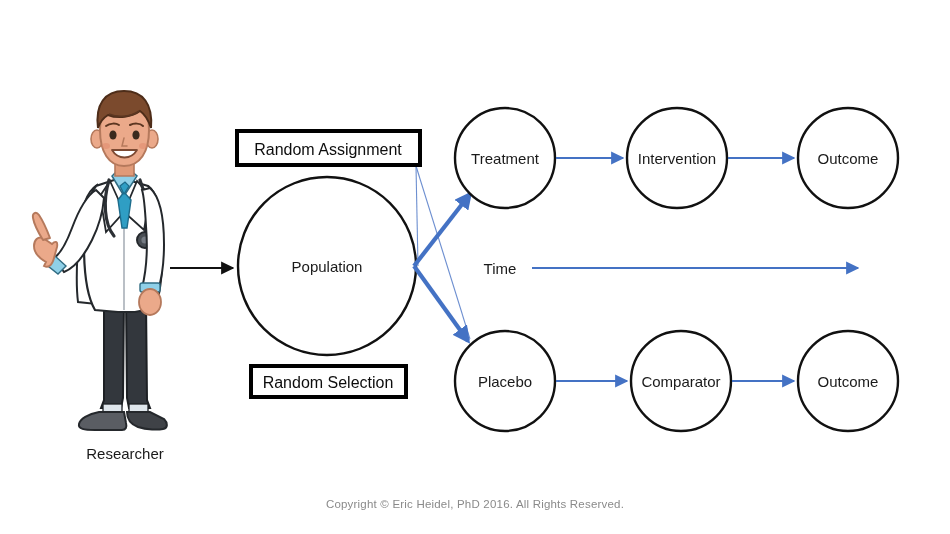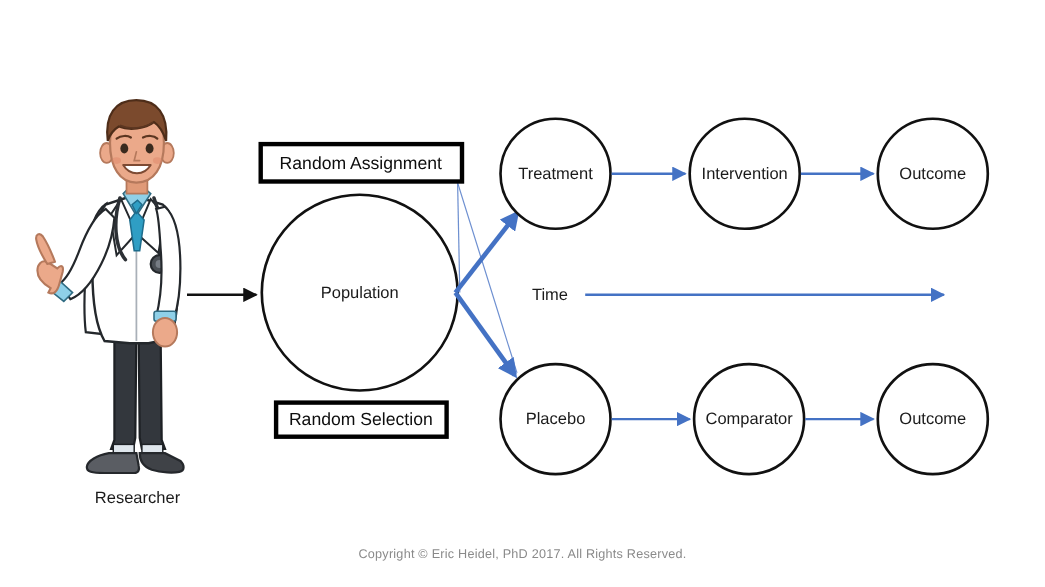--- a/index.html
+++ b/index.html
@@ -251,15 +251,15 @@
     <circle class="circle-node" cx="848" cy="381" r="50"></circle>
     <text class="node-label" x="848" y="381">Outcome</text>
 
     <line class="flow-arrow" x1="556" y1="381" x2="627" y2="381" marker-end="url(#arrowBlue)"></line>
     <line class="flow-arrow" x1="732" y1="381" x2="794" y2="381" marker-end="url(#arrowBlue)"></line>
 
     <text class="axis-label" x="500" y="268">Time</text>
     <line class="flow-arrow" x1="532" y1="268" x2="858" y2="268" marker-end="url(#arrowBlue)"></line>
   </svg>
 
-  <div class="copyright">Copyright © Eric Heidel, PhD 2017. All Rights Reserved.</div>
+  <div class="copyright">Copyright © Eric Heidel, PhD 2016. All Rights Reserved.</div>
 
 </div>
 
 </body></html>

